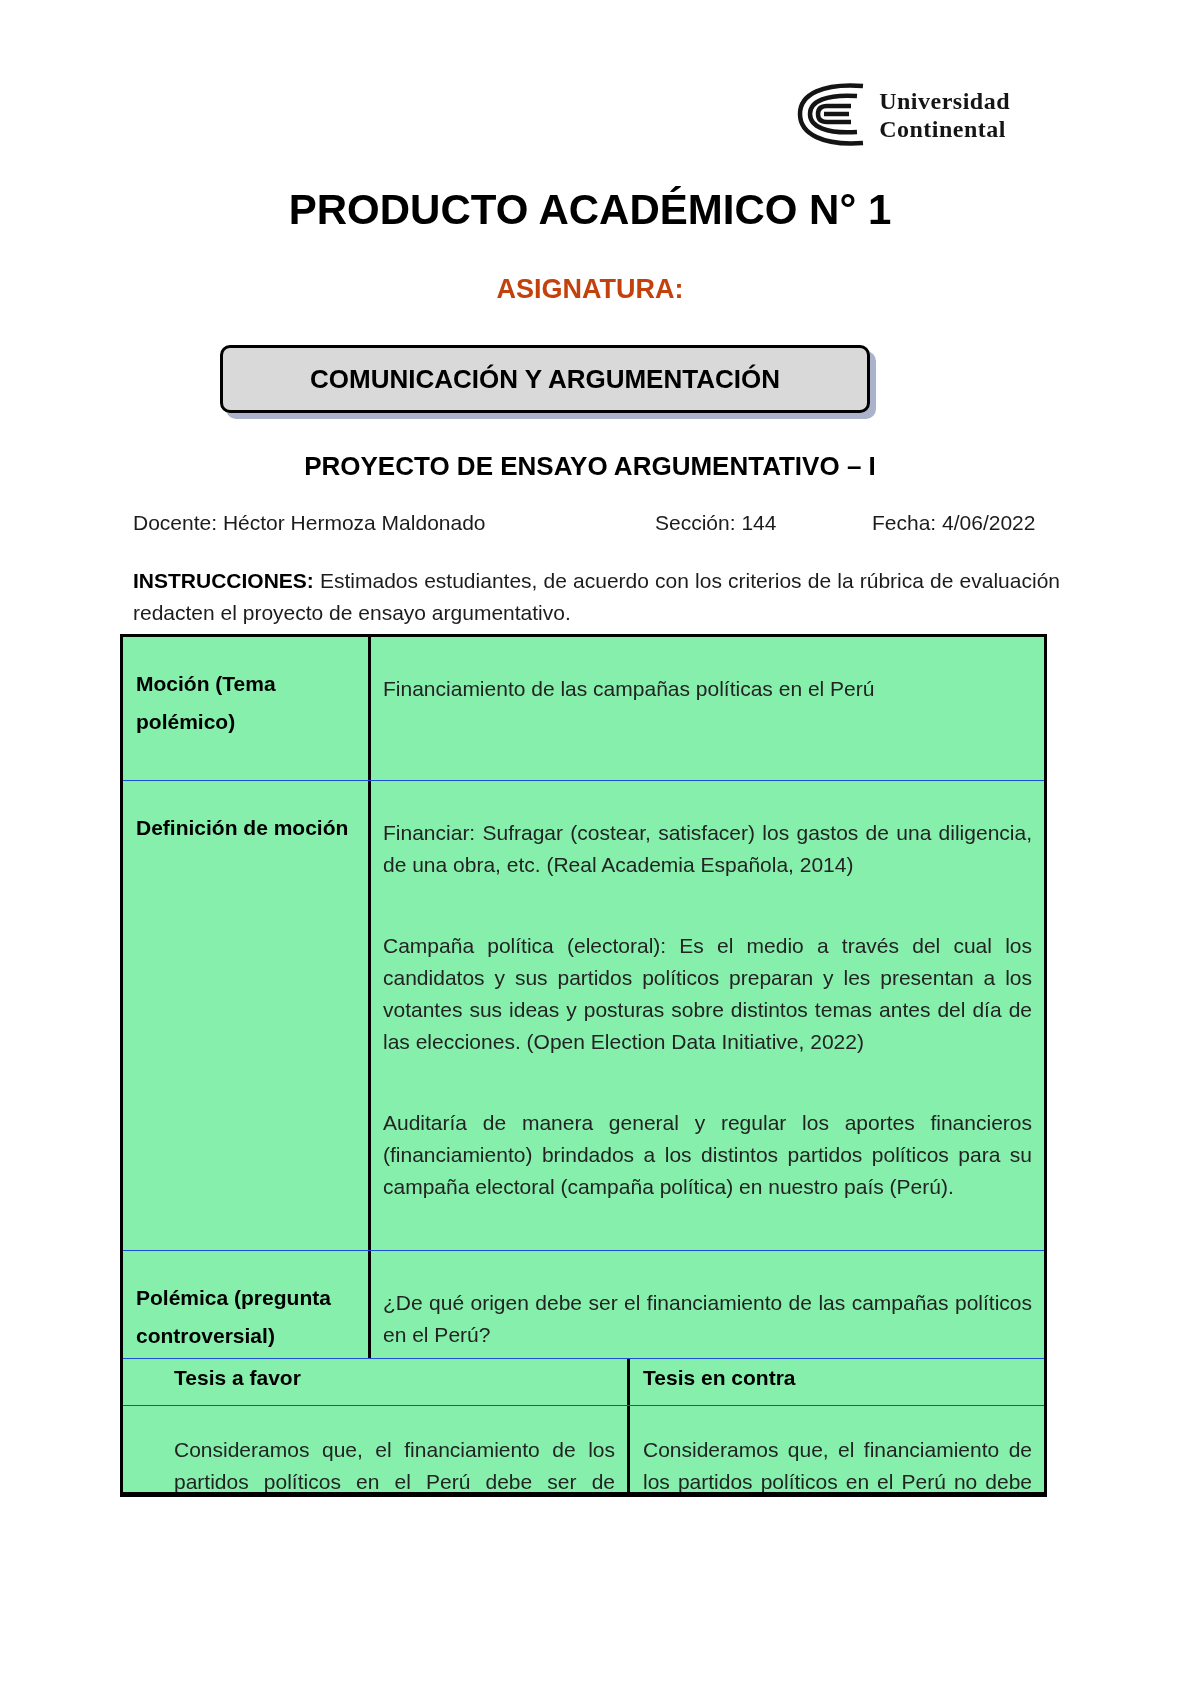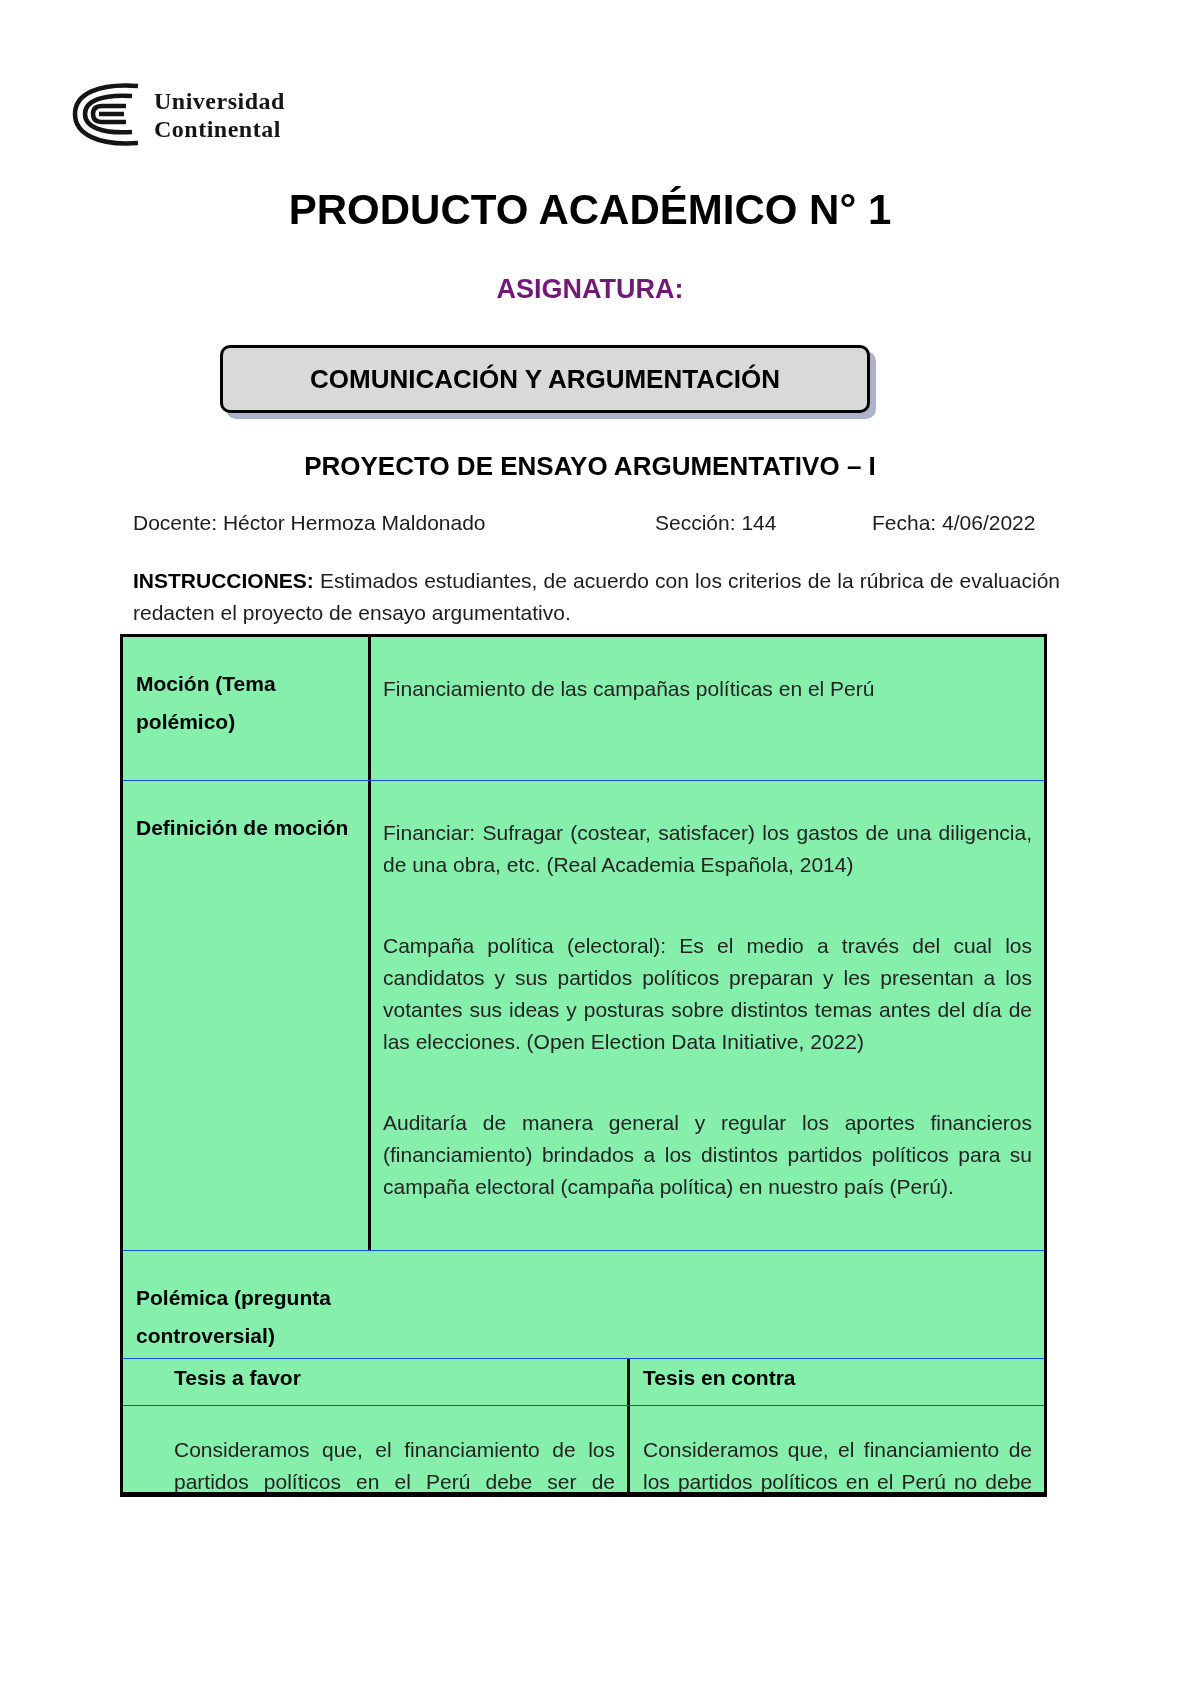--- a/index.html
+++ b/index.html
@@ -13,21 +13,21 @@
     color: #1c1c1c;
     -webkit-font-smoothing: antialiased;
   }
   .content { width: 940px; margin-left: 120px; }
 
   
   .logo-row {
     margin-top: 80px;
     height: 70px;
     display: flex;
-    justify-content: flex-start;
+    justify-content: flex-end;
     align-items: center;
     gap: 12px;
     position: relative;
     left: -50px;
   }
   .logo-text {
     font-family: "Liberation Serif", serif;
     font-weight: bold;
     font-size: 24px;
     line-height: 28px;
@@ -43,21 +43,21 @@
     line-height: 48px;
     font-weight: bold;
     color: #000;
   }
   .asignatura {
     margin: 40px 0 8px;
     text-align: center;
     font-size: 27px;
     line-height: 31px;
     font-weight: bold;
-    color: #701a75;
+    color: #c2410c;
   }
   .course-box {
     margin: 40px 0 0 100px;
     width: 650px;
     height: 68px;
     background: #d9d9d9;
     border: 3px solid #000;
     border-radius: 10px;
     box-shadow: 6px 6px 0 #aab3c9;
     display: flex;
@@ -204,20 +204,23 @@
       <div class="t-label">Definición de moción</div>
       <div class="t-content">
         <p>Financiar: Sufragar (costear, satisfacer) los gastos de una diligencia, de una obra, etc. (Real Academia Española, 2014)</p>
         <p>Campaña política (electoral): Es el medio a través del cual los candidatos y sus partidos políticos preparan y les presentan a los votantes sus ideas y posturas sobre distintos temas antes del día de las elecciones. (Open Election Data Initiative, 2022)</p>
         <p>Auditaría de manera general y regular los aportes financieros (financiamiento) brindados a los distintos partidos políticos para su campaña electoral (campaña política) en nuestro país (Perú).</p>
       </div>
     </div>
 
     <div class="t-row r-polemica">
       <div class="t-label">Polémica (pregunta controversial)</div>
+      <div class="t-content">
+        <p>¿De qué origen debe ser el financiamiento de las campañas políticos en el Perú?</p>
+      </div>
     </div>
 
     <div class="t-row split r-tesis-head">
       <div class="tesis-head-cell">Tesis a favor</div>
       <div class="tesis-head-cell cell-right">Tesis en contra</div>
     </div>
 
     <div class="t-row split r-tesis-body">
       <div class="tesis-body-cell">Consideramos que, el financiamiento de los partidos políticos en el Perú debe ser de</div>
       <div class="tesis-body-cell cell-right">Consideramos que, el financiamiento de los partidos políticos en el Perú no debe ser de</div>

